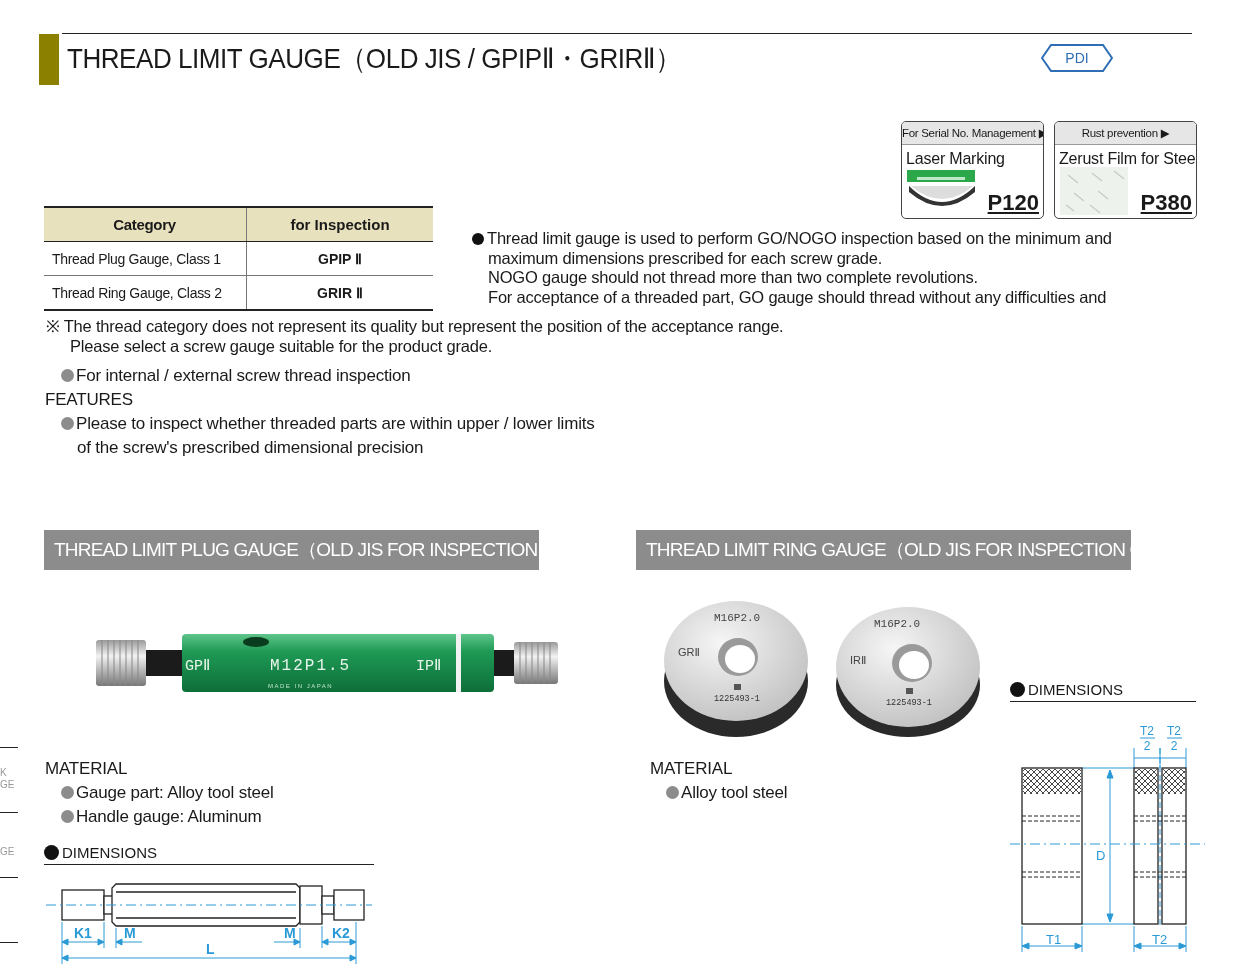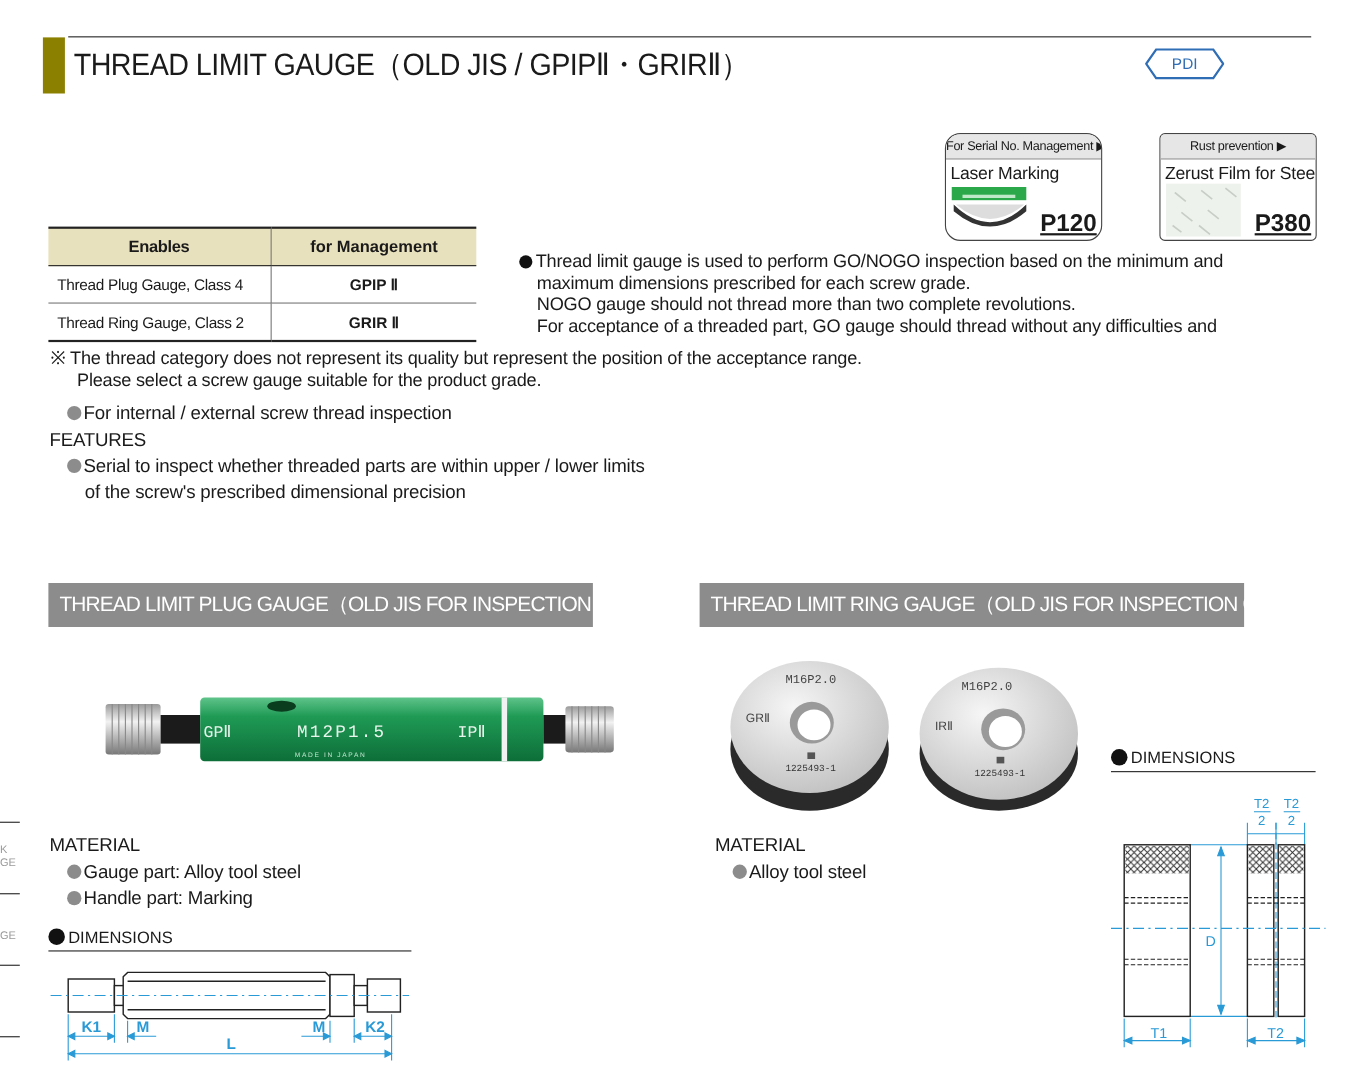--- a/index.html
+++ b/index.html
@@ -50,21 +50,21 @@
 <div class="abs top-rule"></div>
 <div class="abs title-bar"></div>
 <div class="abs title">THREAD LIMIT GAUGE（OLD JIS / GPIPⅡ・GRIRⅡ）</div>
 <div class="abs pdi">
   <svg width="72" height="30" viewBox="0 0 72 30">
     <polygon points="10,2 62,2 71,15 62,28 10,28 1,15" fill="#fff" stroke="#2f6db5" stroke-width="2"></polygon>
     <text x="36" y="20" text-anchor="middle" font-family="Liberation Sans, sans-serif" font-size="14" fill="#2f6db5">PDI</text>
   </svg>
 </div>
 
-<div class="abs card" style="left:859px;border-radius:14px;">
+<div class="abs card" style="left:901px;">
   <div class="card-head">For Serial No. Management ▶</div>
   <div class="card-sub">Laser Marking</div>
   <div class="laser-img">
     <svg width="70" height="44" viewBox="0 0 70 44">
       <rect x="0" y="2" width="68" height="12" fill="#2aa84a"></rect>
       <rect x="10" y="9" width="48" height="3" fill="#bfe8c8"></rect>
       <path d="M2 18 Q35 50 68 18 L68 24 Q35 52 2 24 Z" fill="#333"></path>
       <path d="M4 18 Q35 44 66 18" fill="#ddd"></path>
     </svg>
   </div>
@@ -85,25 +85,25 @@
           <line x1="30" y1="38" x2="40" y2="46"></line>
       </g>
     </svg>
   </div>
   <div class="card-page">P380</div>
 </div>
 
 <table class="cat">
   <tbody>
       <tr>
-    <th class="c1">Enables</th>
-    <th class="c2">for Management</th>
+    <th class="c1">Category</th>
+    <th class="c2">for Inspection</th>
   </tr>
   <tr>
-    <td class="c1">Thread Plug Gauge, Class 4</td>
+    <td class="c1">Thread Plug Gauge, Class 1</td>
     <td class="c2">GPIP Ⅱ</td>
   </tr>
   <tr>
     <td class="c1">Thread Ring Gauge, Class 2</td>
     <td class="c2">GRIR Ⅱ</td>
   </tr>
 </tbody>
   </table>
 
 <div class="abs desc">
@@ -114,21 +114,21 @@
 </div>
 
 <div class="abs note">
   <div>※ The thread category does not represent its quality but represent the position of the acceptance range.</div>
   <div class="ind">Please select a screw gauge suitable for the product grade.</div>
 </div>
 
 <div class="abs sec" style="left:45px; top:364px;">
   <div class="item"><span class="bullet-gray"></span><span>For internal / external screw thread inspection</span></div>
   <div>FEATURES</div>
-  <div class="item"><span class="bullet-gray"></span><span>Serial to inspect whether threaded parts are within upper / lower limits</span></div>
+  <div class="item"><span class="bullet-gray"></span><span>Please to inspect whether threaded parts are within upper / lower limits</span></div>
   <div class="cont">of the screw's prescribed dimensional precision</div>
 </div>
 
 <div class="abs banner" style="left:44px; width:495px;">THREAD LIMIT PLUG GAUGE（OLD JIS FOR INSPECTION CLASS 2 / GPIPⅡ）</div>
 <div class="abs banner" style="left:636px; width:495px;">THREAD LIMIT RING GAUGE（OLD JIS FOR INSPECTION CLASS 2 / GRIRⅡ）</div>
 
 <div class="abs" style="left:90px; top:628px; width:470px; height:72px;">
   <svg width="470" height="72" viewBox="0 0 470 72">
     <defs>
       <linearGradient id="thr" x1="0" y1="0" x2="0" y2="1">
@@ -197,21 +197,21 @@
     <text x="214" y="42" font-family="Liberation Mono, monospace" font-size="11" fill="#444">M16P2.0</text>
     <text x="190" y="79" font-family="Liberation Sans, sans-serif" font-size="11" fill="#444">IRⅡ</text>
     <rect x="246" y="103" width="7" height="6" fill="#555"></rect>
     <text x="226" y="120" font-family="Liberation Mono, monospace" font-size="8.5" fill="#333">1225493-1</text>
   </svg>
 </div>
 
 <div class="abs sec" style="left:45px; top:757px;">
   <div>MATERIAL</div>
   <div class="item"><span class="bullet-gray"></span><span>Gauge part: Alloy tool steel</span></div>
-  <div class="item"><span class="bullet-gray"></span><span>Handle part: Marking</span></div>
+  <div class="item"><span class="bullet-gray"></span><span>Handle gauge: Aluminum</span></div>
 </div>
 
 <div class="abs sec" style="left:650px; top:757px;">
   <div>MATERIAL</div>
   <div class="item"><span class="bullet-gray"></span><span>Alloy tool steel</span></div>
 </div>
 
 <div class="abs dimhead" style="left:44px; top:844px; width:330px;">
   <span class="bullet-blk"></span><span>DIMENSIONS</span>
 </div>

